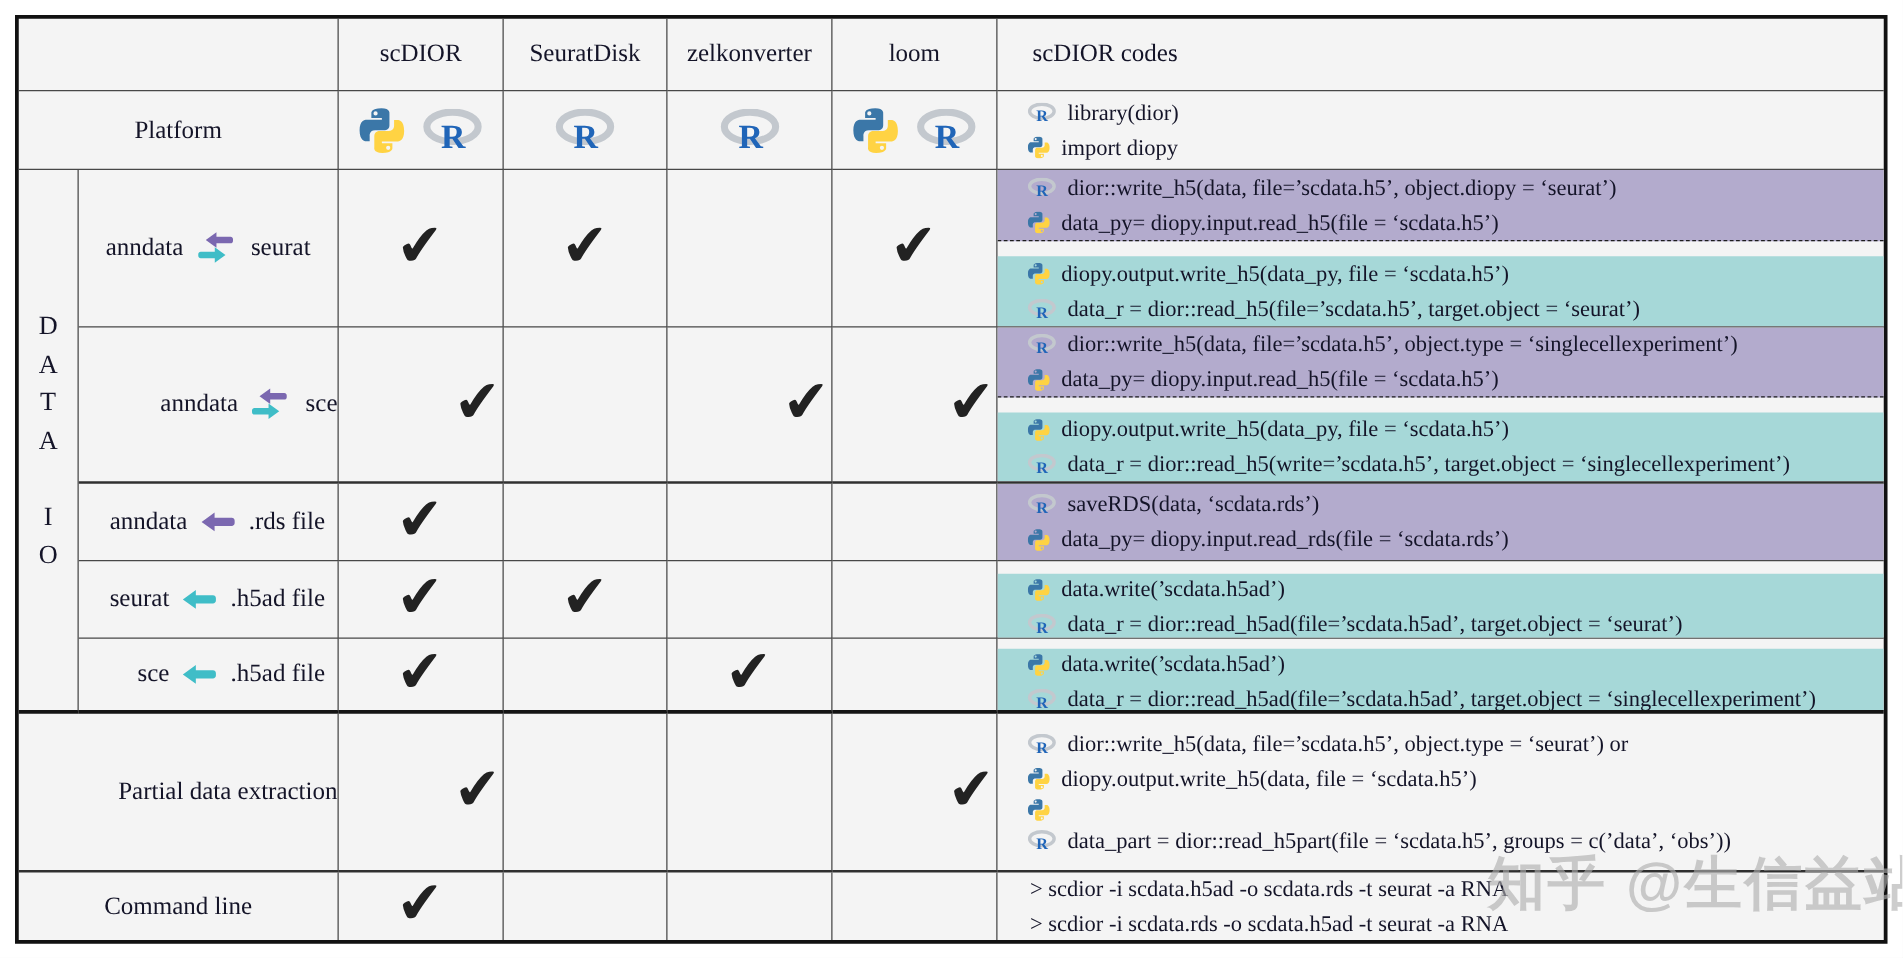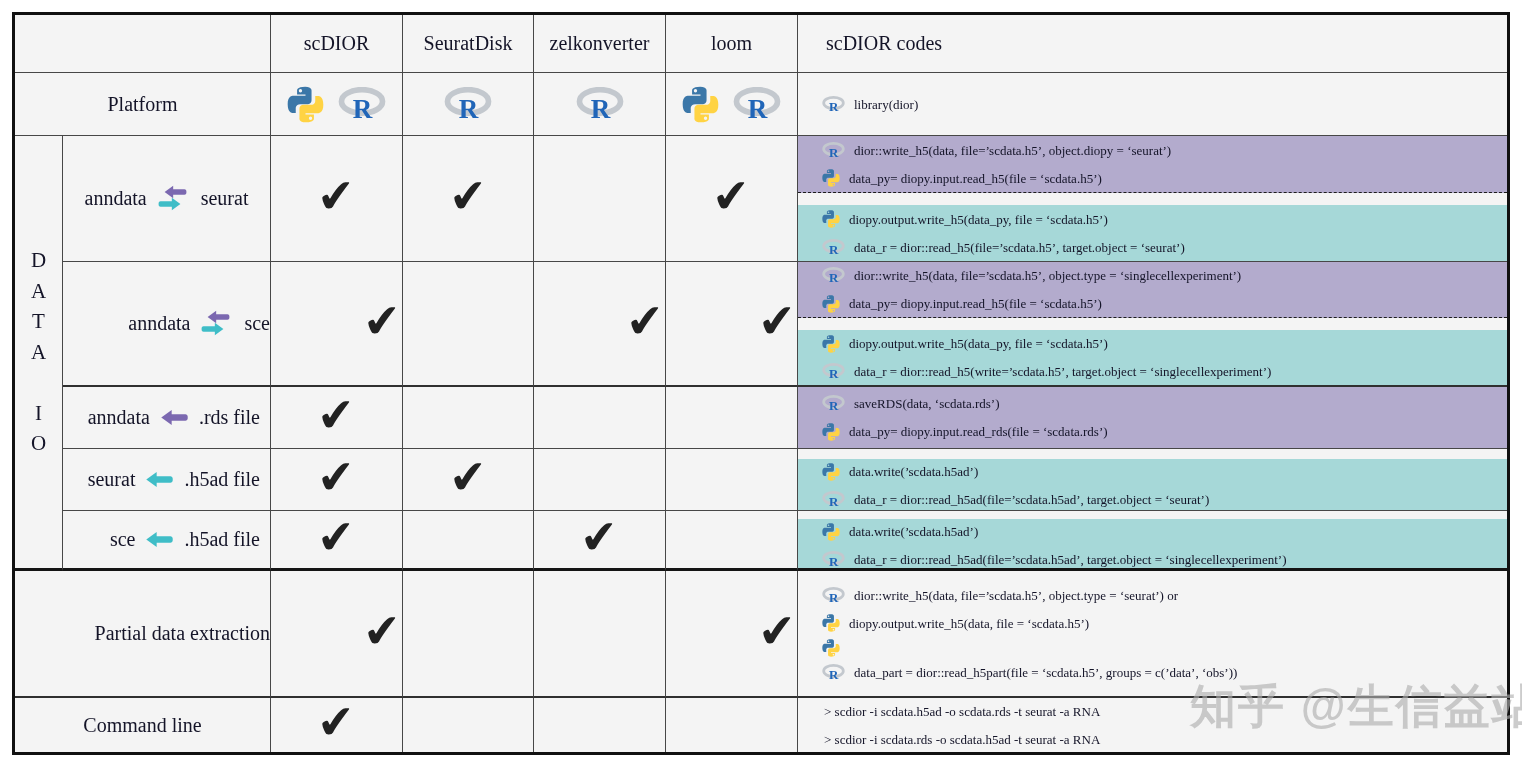--- a/index.html
+++ b/index.html
@@ -42,21 +42,21 @@
 
   .check-cell{font-family:"DejaVu Sans",sans-serif;font-size:46px;font-weight:bold;color:var(--check);}
   .check-cell span{transform:rotate(-4deg) translateY(-3px);}
 
   .code-cell{flex-direction:column;align-items:stretch;justify-content:center;padding:0;}
   .block{flex:1;display:flex;flex-direction:column;justify-content:center;gap:3px;padding-left:24px;}
   .block-purple{background:var(--purple-block);}
   .block-teal{background:var(--teal-block);margin-top:12px;}
   .block-plain{background:transparent;}
   .divider-dashed{border-bottom:1px dashed #1c1c1c;}
-  .code-line{display:flex;align-items:center;gap:9px;font-size:13px;line-height:25px;white-space:nowrap;}
+  .code-line{display:flex;align-items:center;gap:9px;font-size:18px;line-height:25px;white-space:nowrap;}
   .code-icon-r{width:23px;height:17px;flex:0 0 auto;}
   .code-icon-py{width:18px;height:18px;flex:0 0 auto;}
   .prompt-line{padding-left:2px;}
 
   .swap-icon{position:relative;width:34px;height:27px;flex:0 0 auto;}
   .swap-icon svg{position:absolute;width:25px;height:14px;}
   .swap-top{left:6px;top:0;color:var(--arrow-purple);}
   .swap-bottom{left:0;top:12px;color:var(--arrow-teal);}
   .single-arrow{width:29px;height:17px;flex:0 0 auto;}
   .arrow-purple{color:var(--arrow-purple);}
@@ -127,20 +127,26 @@
         </svg>
     </div>
     <div class="cell code-cell lastcol" style="grid-area:2/7/3/8">
       <div class="block block-plain">
         <div class="code-line">
           <svg class="code-icon-r">
               <use href="#sym-r"></use>
             </svg>
           <span>library(dior)</span>
         </div>
+        <div class="code-line">
+          <svg class="code-icon-py">
+              <use href="#sym-py"></use>
+            </svg>
+          <span>import diopy</span>
+        </div>
       </div>
     </div>
 
     <div class="cell strip tb3" style="grid-area:3/1/8/2">
       <span class="vletter">D</span>
       <span class="vletter">A</span>
       <span class="vletter">T</span>
       <span class="vletter">A</span>
       <span class="vletter"></span>
       <span class="vletter">I</span>

